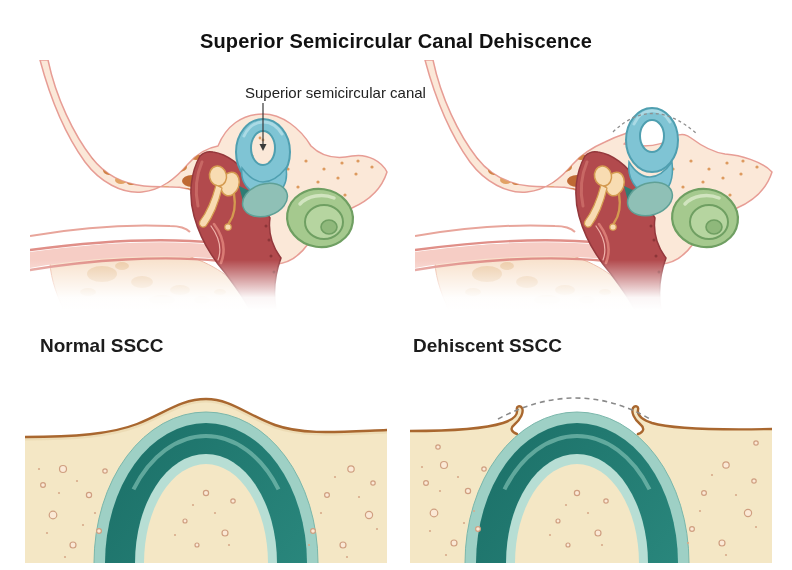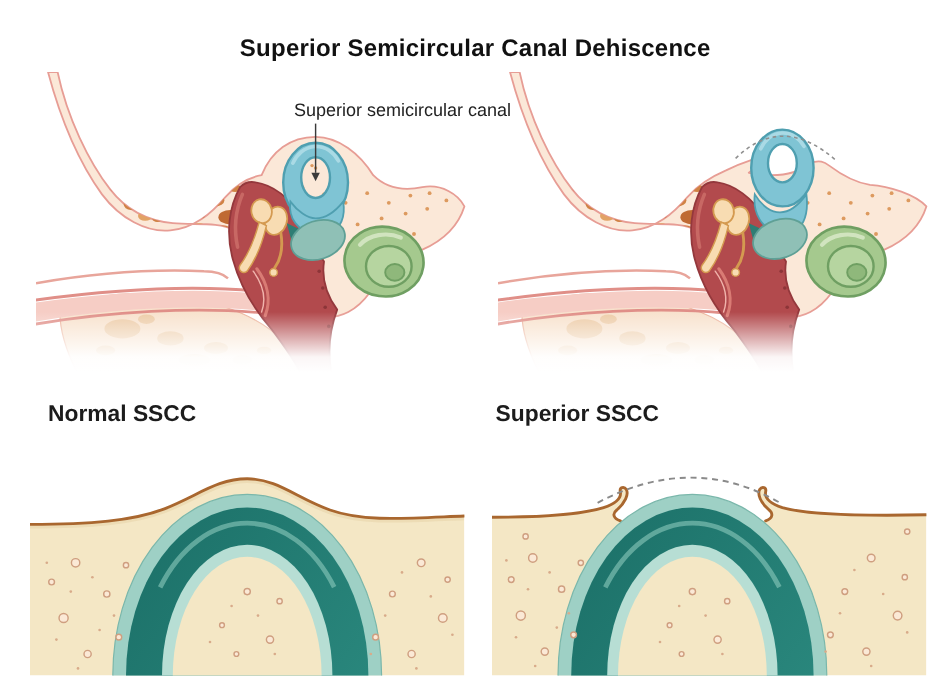--- a/index.html
+++ b/index.html
@@ -314,21 +314,21 @@
 
       <path d="M198,72 Q237,34 282,74" fill="none" stroke="#8f8f8f" stroke-width="1.3" stroke-dasharray="3 3"></path>
 
       <rect x="0" y="200" width="360" height="50" fill="url(#trFade)"></rect>
     </svg>
   </div>
 
   <div class="canal-label">Superior semicircular canal</div>
 
   <div class="caption cap-left">Normal SSCC</div>
-  <div class="caption cap-right">Superior SSCC</div>
+  <div class="caption cap-right">Dehiscent SSCC</div>
 
   <div class="panel p-bot-left">
     <svg width="362" height="190" viewBox="0 0 362 190">
       <defs>
         <linearGradient id="blDark" x1="0" y1="0" x2="1" y2="1">
           <stop offset="0" stop-color="#1b6f67"></stop>
             <stop offset="1" stop-color="#2e8e83"></stop>
         </linearGradient>
         <clipPath id="blBoneClip">
           <path d="M0,64 C50,64 86,61 112,51 C140,40 156,26 181,26 C206,26 222,42 250,52 C278,62 312,59 362,57 L362,190 L0,190 Z"></path>

